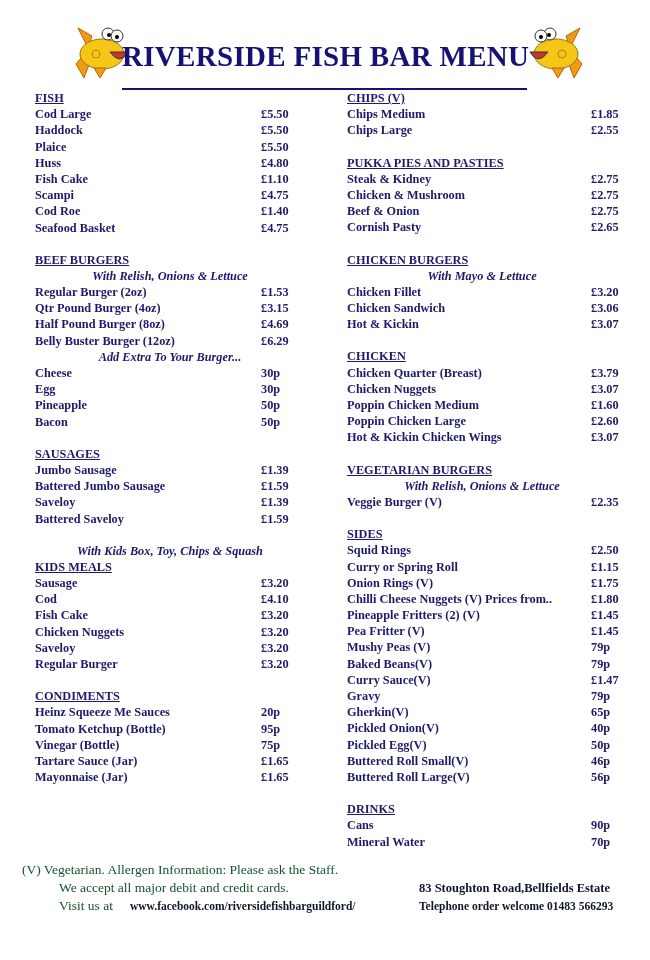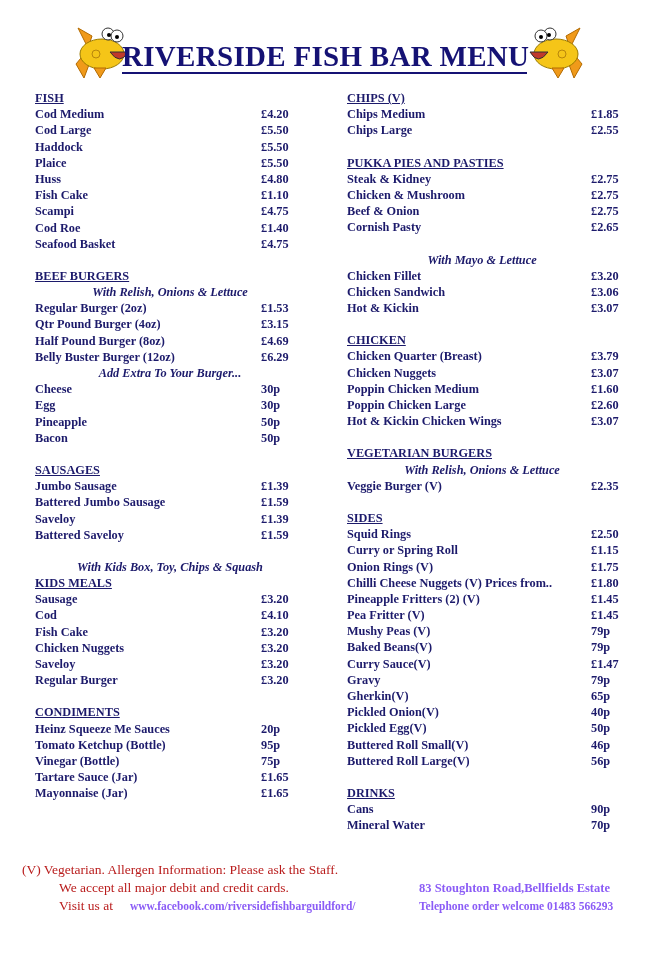--- a/index.html
+++ b/index.html
@@ -2,38 +2,38 @@
 <html><head>
   <meta charset="utf-8">
   <style>
     html, body { margin: 0; padding: 0; background: #ffffff; }
     body { width: 650px; height: 960px; position: relative; overflow: hidden;
            font-family: "DejaVu Serif", "Liberation Serif", serif; color: #1c1a6b; }
     .header { position: absolute; left: 0; top: 0; width: 650px; height: 82px; }
     .title { position: absolute; left: 122px; top: 40px; width: 405px; text-align: center;
              font-family: "Liberation Serif", serif; font-weight: bold; font-size: 29px;
              letter-spacing: 0.3px; color: #151274; line-height: 32px;
-             border-bottom: 2px solid #151274; padding-bottom: 0px; white-space: nowrap; }
+             border-bottom: 2px solid #151274; padding-bottom: 16px; white-space: nowrap; }
     .fish { position: absolute; width: 62px; height: 58px; }
     .fish.left { left: 70px; top: 22px; }
     .fish.right { left: 526px; top: 22px; transform: scaleX(-1); }
     .col { position: absolute; top: 90px; }
     .col.left { left: 35px; width: 270px; }
     .col.right { left: 347px; width: 270px; }
     .section { margin-bottom: 16px; }
     .row { position: relative; height: 16.2px; line-height: 16.2px; font-size: 12.3px;
            font-weight: bold; white-space: nowrap; font-family: "Liberation Serif", serif; }
     .heading { text-decoration: underline; }
     .sub { font-style: italic; font-weight: bold; text-align: center; }
     .price { position: absolute; top: 0; }
     .col.left .price { left: 226px; }
     .col.right .price { left: 244px; }
     .footer { position: absolute; left: 0; top: 862px; width: 650px; font-family: "Liberation Serif", serif; }
-    .fline { position: absolute; white-space: nowrap; font-size: 13.5px; color: #b91c1c; }
-    .fbold { position: absolute; white-space: nowrap; font-size: 11.5px; font-weight: bold; color: #8b5cf6; text-align: center; }
+    .fline { position: absolute; white-space: nowrap; font-size: 13.5px; color: #14532d; }
+    .fbold { position: absolute; white-space: nowrap; font-size: 11.5px; font-weight: bold; color: #0f172a; text-align: center; }
   </style>
 </head>
 <body>
 
 <div class="header">
   <svg class="fish left" viewBox="0 0 62 58">
     <path d="M8 6 L22 14 L18 26 Z" fill="#f09a1a" stroke="#b36a00" stroke-width="1"></path>
     <path d="M6 42 L16 30 L20 40 L14 56 Z" fill="#f09a1a" stroke="#b36a00" stroke-width="1"></path>
     <ellipse cx="32" cy="32" rx="22" ry="15" fill="#f5c518" stroke="#9a7a00" stroke-width="1"></ellipse>
     <circle cx="38" cy="12" r="6" fill="#fff" stroke="#333" stroke-width="1"></circle>
@@ -55,21 +55,20 @@
     <circle cx="47" cy="15" r="2" fill="#000"></circle>
     <path d="M40 30 Q50 44 58 30 Z" fill="#c0392b" stroke="#333" stroke-width="1"></path>
     <circle cx="26" cy="32" r="4" fill="none" stroke="#b8860b" stroke-width="1"></circle>
     <path d="M24 46 L30 56 L36 46 Z" fill="#f09a1a" stroke="#b36a00" stroke-width="1"></path>
   </svg>
 </div>
 
 <div class="col left" id="col-left">
     <div class="section">
       <div class="row heading">FISH</div>
-      <div class="row"><span>Cod Medium</span><span class="price">£4.20</span></div>
       <div class="row"><span>Cod Large</span><span class="price">£5.50</span></div>
       <div class="row"><span>Haddock</span><span class="price">£5.50</span></div>
       <div class="row"><span>Plaice</span><span class="price">£5.50</span></div>
       <div class="row"><span>Huss</span><span class="price">£4.80</span></div>
       <div class="row"><span>Fish Cake</span><span class="price">£1.10</span></div>
       <div class="row"><span>Scampi</span><span class="price">£4.75</span></div>
       <div class="row"><span>Cod Roe</span><span class="price">£1.40</span></div>
       <div class="row"><span>Seafood Basket</span><span class="price">£4.75</span></div>
     </div>
     <div class="section">
@@ -118,20 +117,21 @@
       <div class="row"><span>Chips Large</span><span class="price">£2.55</span></div>
     </div>
     <div class="section">
       <div class="row heading">PUKKA PIES AND PASTIES</div>
       <div class="row"><span>Steak &amp; Kidney</span><span class="price">£2.75</span></div>
       <div class="row"><span>Chicken &amp; Mushroom</span><span class="price">£2.75</span></div>
       <div class="row"><span>Beef &amp; Onion</span><span class="price">£2.75</span></div>
       <div class="row"><span>Cornish Pasty</span><span class="price">£2.65</span></div>
     </div>
     <div class="section">
+      <div class="row heading">CHICKEN BURGERS</div>
       <div class="row sub">With Mayo &amp; Lettuce</div>
       <div class="row"><span>Chicken Fillet</span><span class="price">£3.20</span></div>
       <div class="row"><span>Chicken Sandwich</span><span class="price">£3.06</span></div>
       <div class="row"><span>Hot &amp; Kickin</span><span class="price">£3.07</span></div>
     </div>
     <div class="section">
       <div class="row heading">CHICKEN</div>
       <div class="row"><span>Chicken Quarter (Breast)</span><span class="price">£3.79</span></div>
       <div class="row"><span>Chicken Nuggets</span><span class="price">£3.07</span></div>
       <div class="row"><span>Poppin Chicken Medium</span><span class="price">£1.60</span></div>

